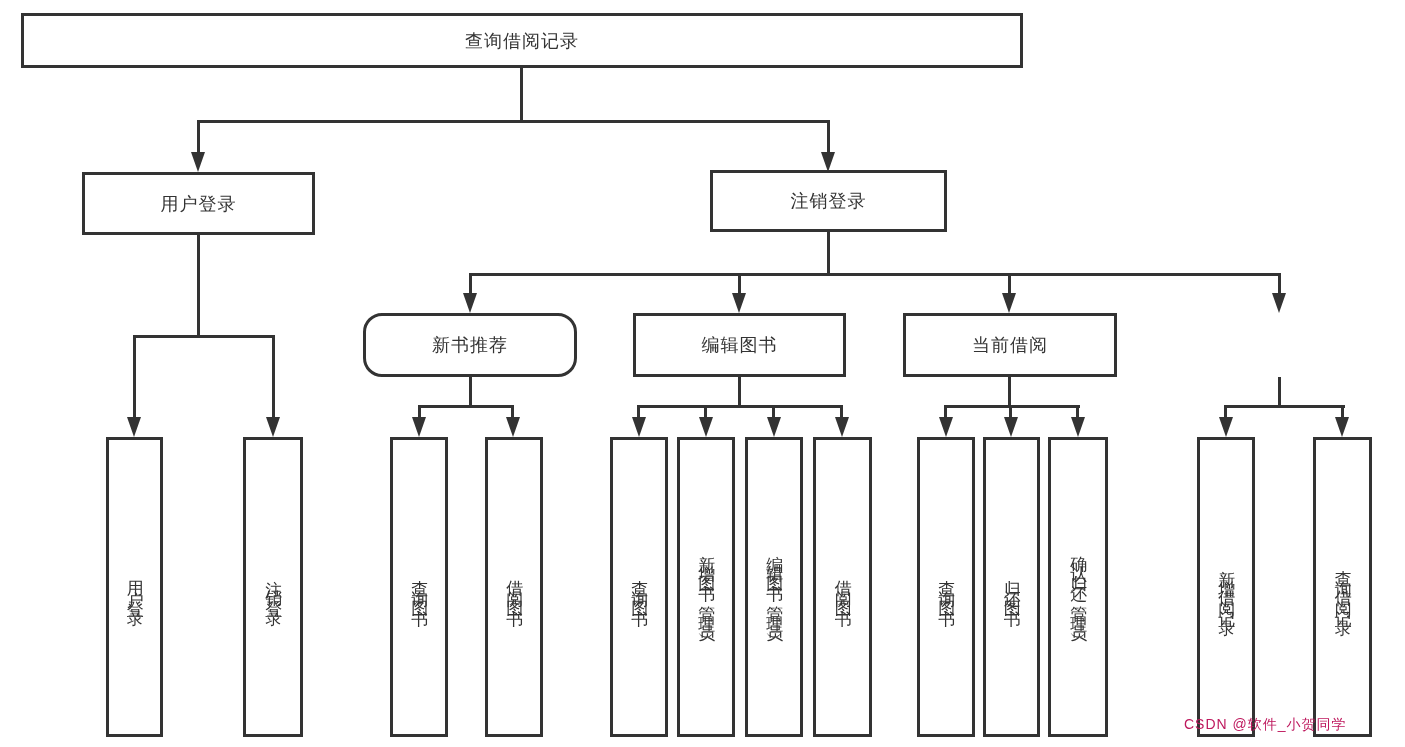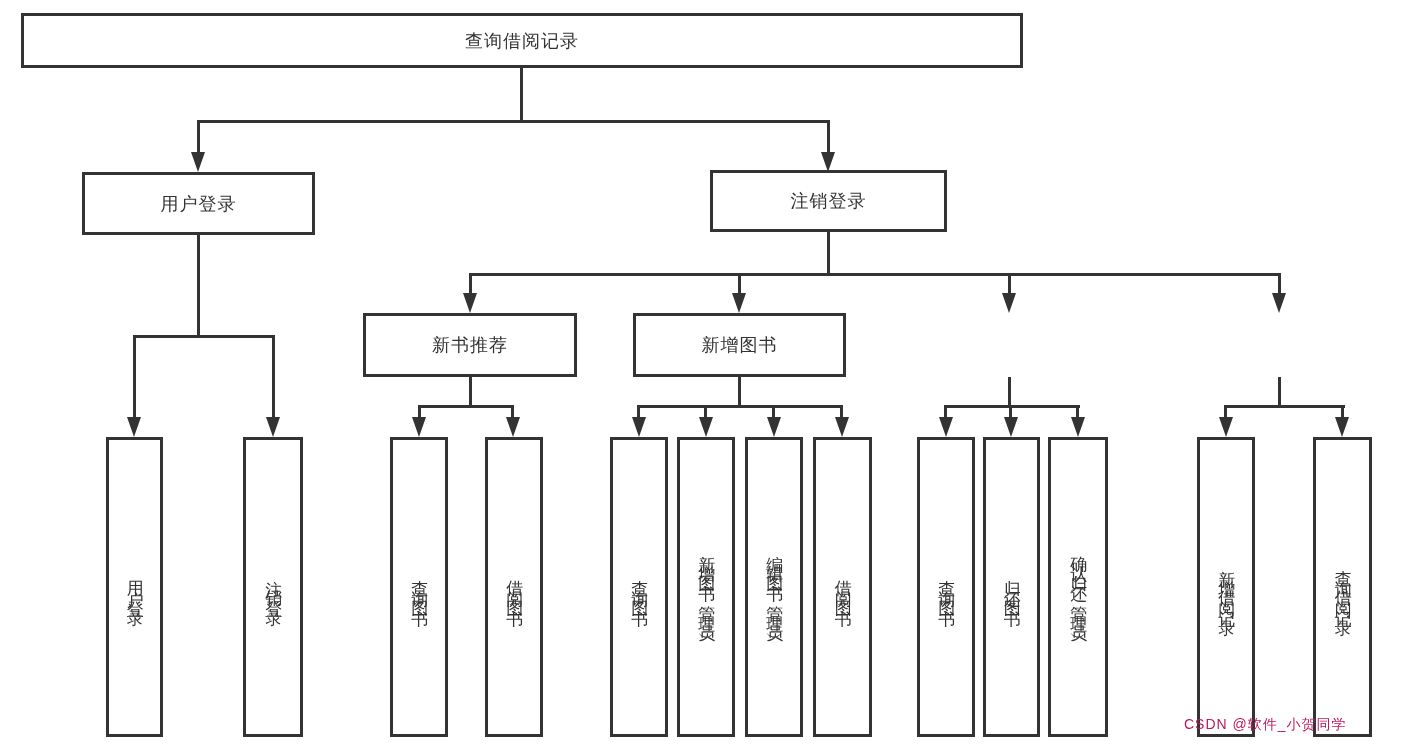--- a/index.html
+++ b/index.html
@@ -86,25 +86,28 @@
   <div class="ln" style="left:469px;top:273px;width:812px;height:3px;"></div>
   <div class="ln" style="left:469px;top:273px;width:3px;height:22px;"></div>
   <div class="ar" style="left:463px;top:293px;"></div>
   <div class="ln" style="left:738px;top:273px;width:3px;height:22px;"></div>
   <div class="ar" style="left:732px;top:293px;"></div>
   <div class="ln" style="left:1008px;top:273px;width:3px;height:22px;"></div>
   <div class="ar" style="left:1002px;top:293px;"></div>
   <div class="ln" style="left:1278px;top:273px;width:3px;height:22px;"></div>
   <div class="ar" style="left:1272px;top:293px;"></div>
 
-  <div class="hbox" style="left:363px;top:313px;width:214px;height:64px;">
+  <div class="hbox" style="left:363px;top:313px;width:214px;height:64px;border-radius:19px;">
     <span>新书推荐</span>
   </div>
   <div class="hbox" style="left:633px;top:313px;width:213px;height:64px;">
-    <span>新增图书</span>
+    <span>编辑图书</span>
+  </div>
+  <div class="hbox" style="left:903px;top:313px;width:214px;height:64px;">
+    <span>当前借阅</span>
   </div>
 
   <div class="ln" style="left:469px;top:377px;width:3px;height:29px;"></div>
   <div class="ln" style="left:418px;top:405px;width:96px;height:3px;"></div>
   <div class="ln" style="left:418px;top:405px;width:3px;height:14px;"></div>
   <div class="ar" style="left:412px;top:417px;"></div>
   <div class="ln" style="left:511px;top:405px;width:3px;height:14px;"></div>
   <div class="ar" style="left:506px;top:417px;"></div>
 
   <div class="ln" style="left:738px;top:377px;width:3px;height:29px;"></div>

